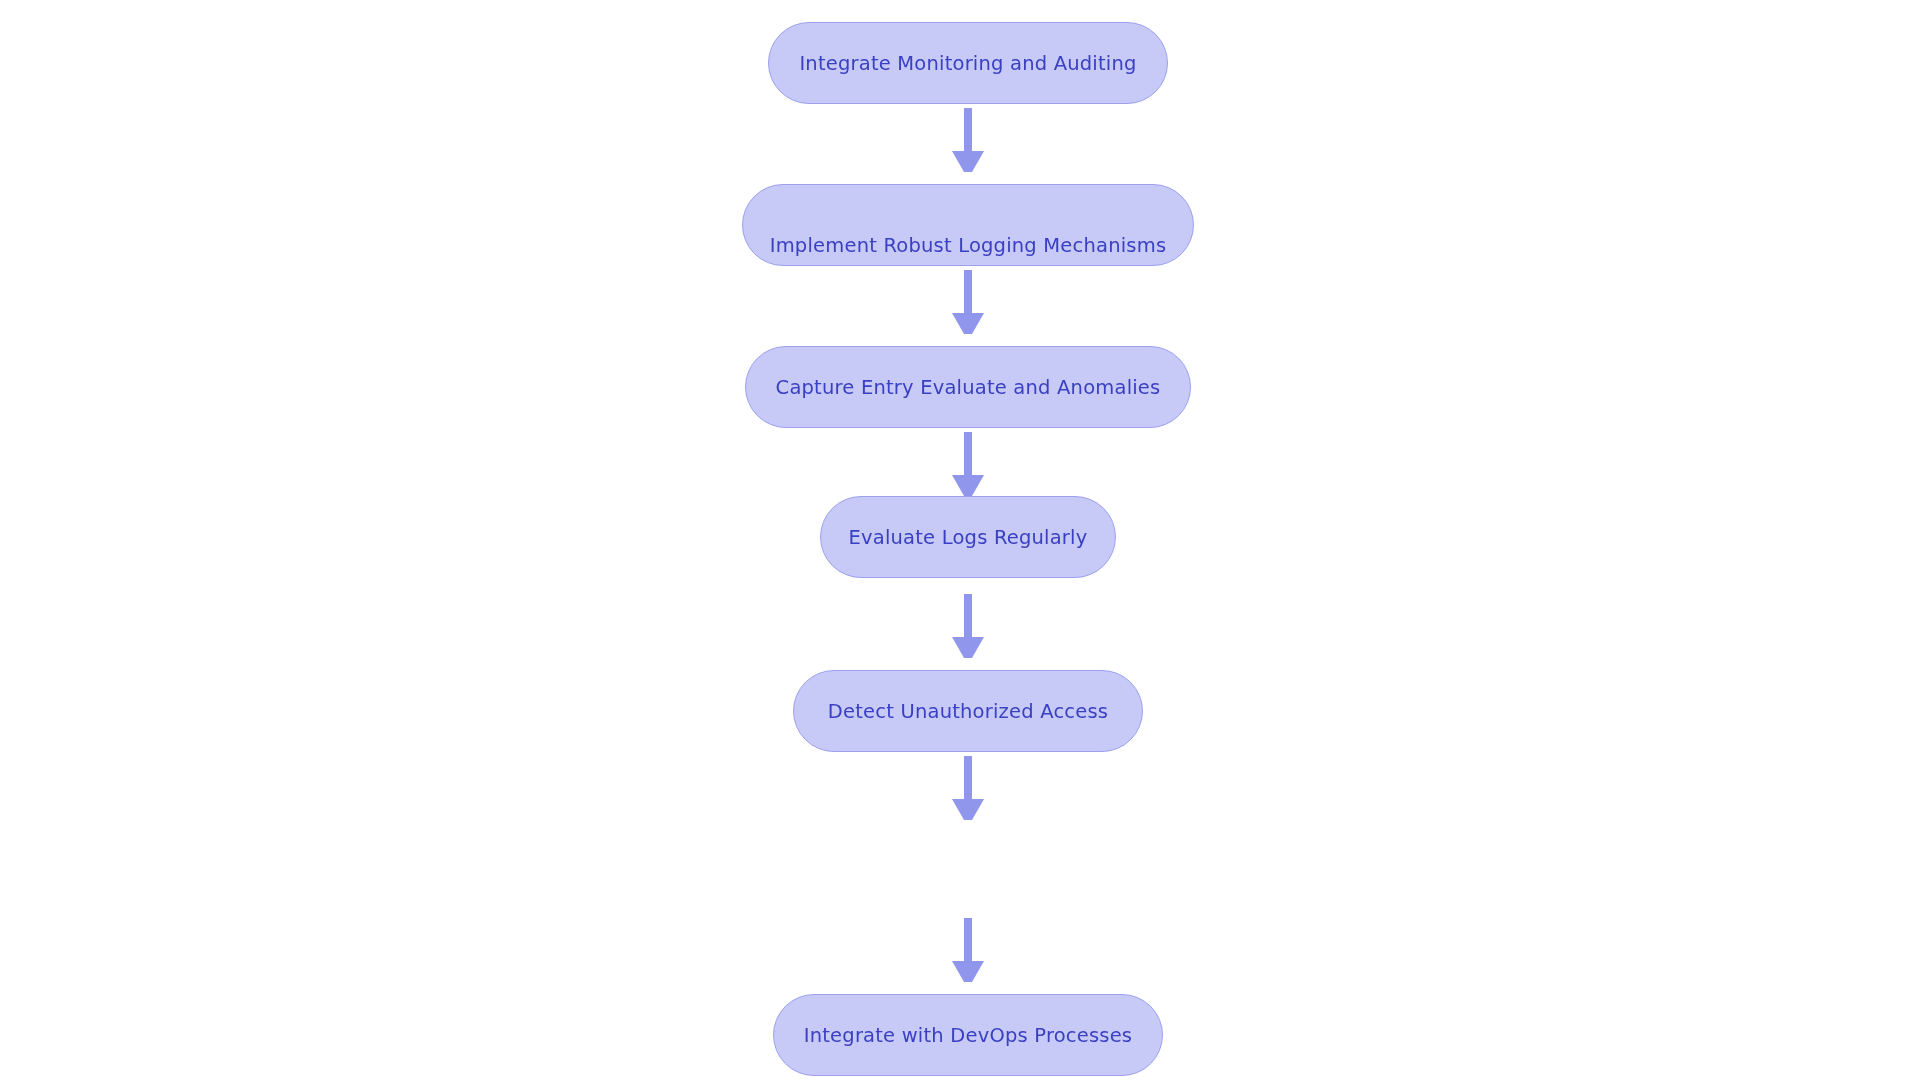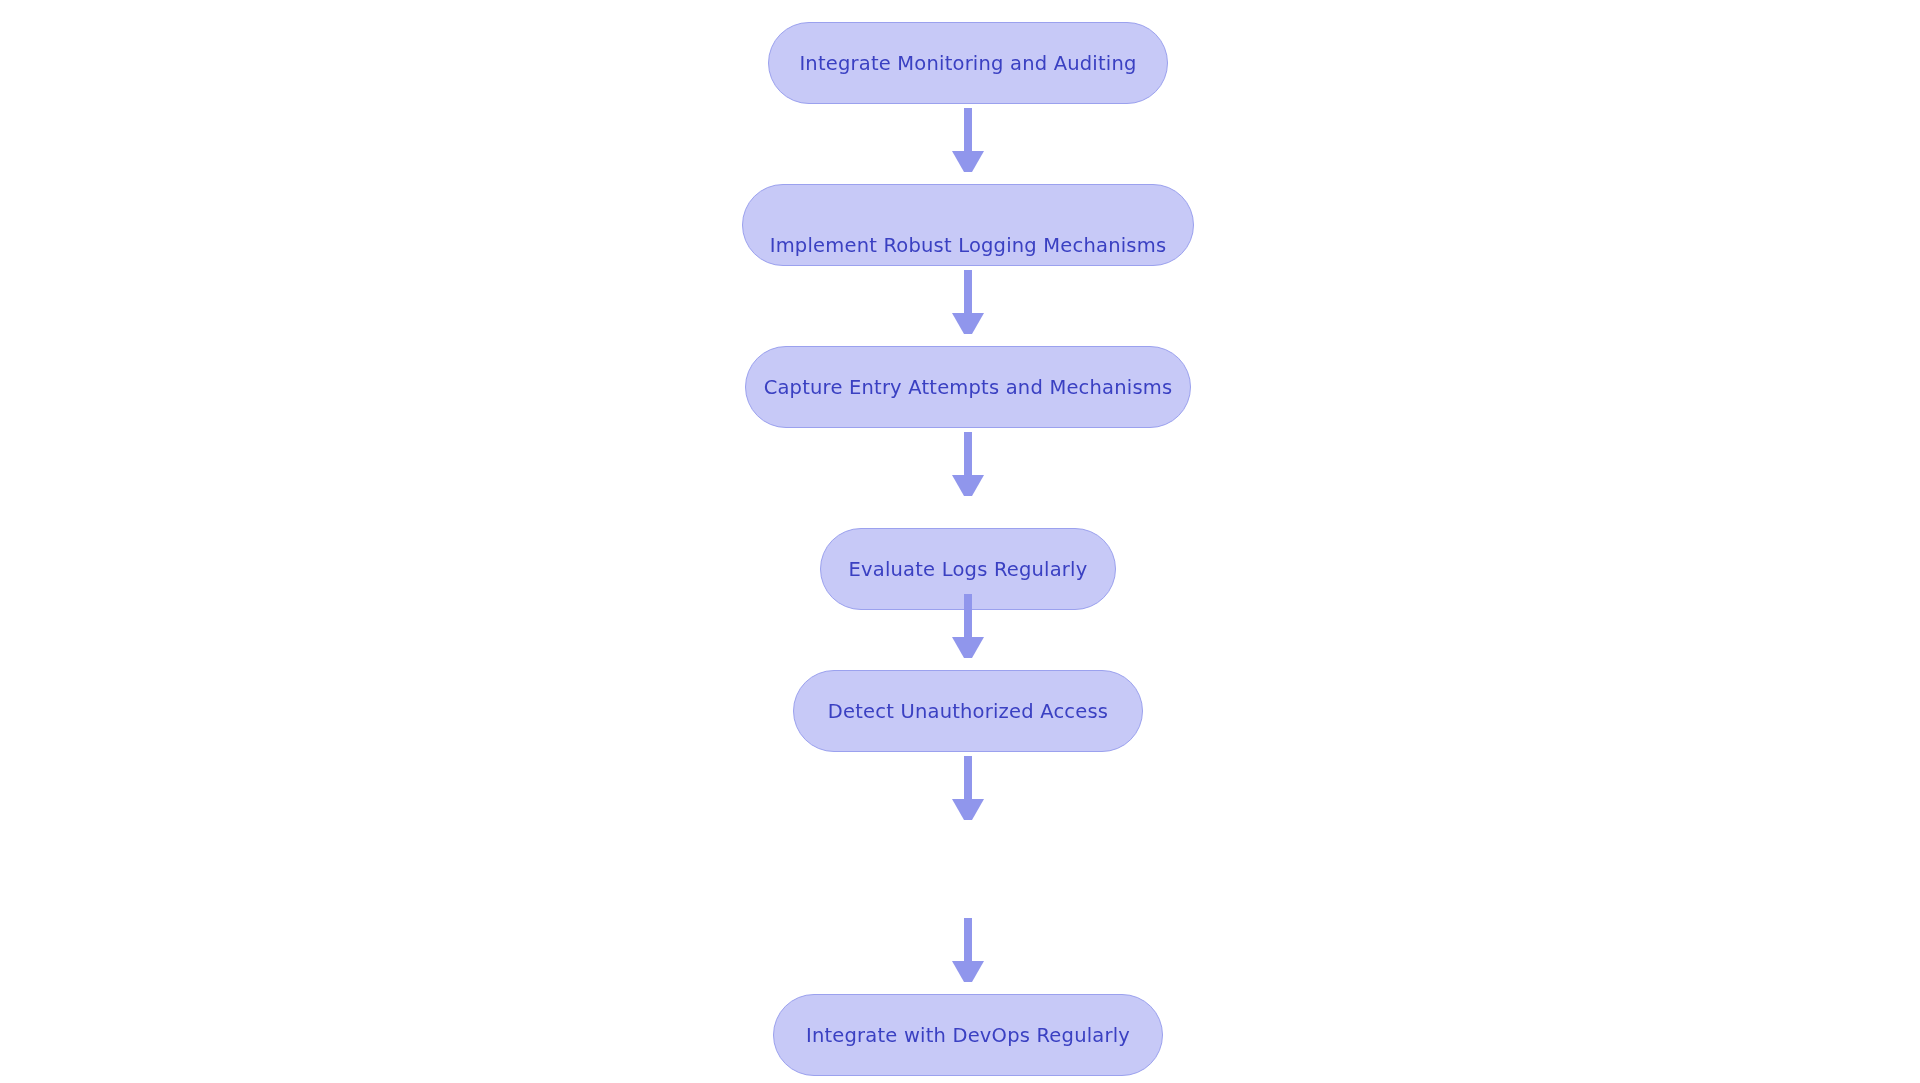--- a/index.html
+++ b/index.html
@@ -77,29 +77,29 @@
   <div class="flow-node" style="top:176px; width:452px;align-items:flex-end;">
     <span>Implement Robust Logging Mechanisms</span>
   </div>
 
   <div class="connector" style="top:258px; height:80px;">
     <div class="line"></div>
     <div class="head"></div>
   </div>
 
   <div class="flow-node" style="top:338px; width:446px;">
-    <span>Capture Entry Attempts and Mechanisms</span>
+    <span>Capture Entry Evaluate and Anomalies</span>
   </div>
 
   <div class="connector" style="top:420px; height:80px;">
     <div class="line"></div>
     <div class="head"></div>
   </div>
 
-  <div class="flow-node" style="top:520px; width:296px;">
+  <div class="flow-node" style="top:488px; width:296px;">
     <span>Evaluate Logs Regularly</span>
   </div>
 
   <div class="connector" style="top:582px; height:80px;">
     <div class="line"></div>
     <div class="head"></div>
   </div>
 
   <div class="flow-node" style="top:662px; width:350px;">
     <span>Detect Unauthorized Access</span>
@@ -110,16 +110,16 @@
     <div class="head"></div>
   </div>
 
 
   <div class="connector" style="top:906px; height:80px;">
     <div class="line"></div>
     <div class="head"></div>
   </div>
 
   <div class="flow-node" style="top:986px; width:390px;">
-    <span>Integrate with DevOps Regularly</span>
+    <span>Integrate with DevOps Processes</span>
   </div>
 
 </div>
 
 </body></html>

